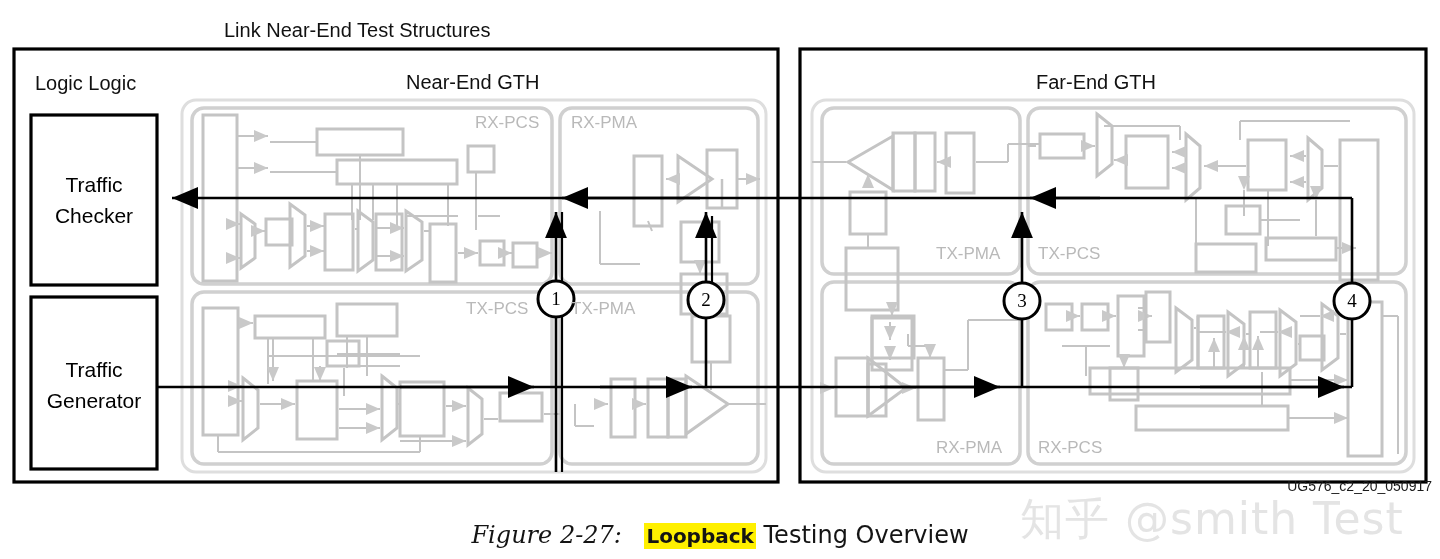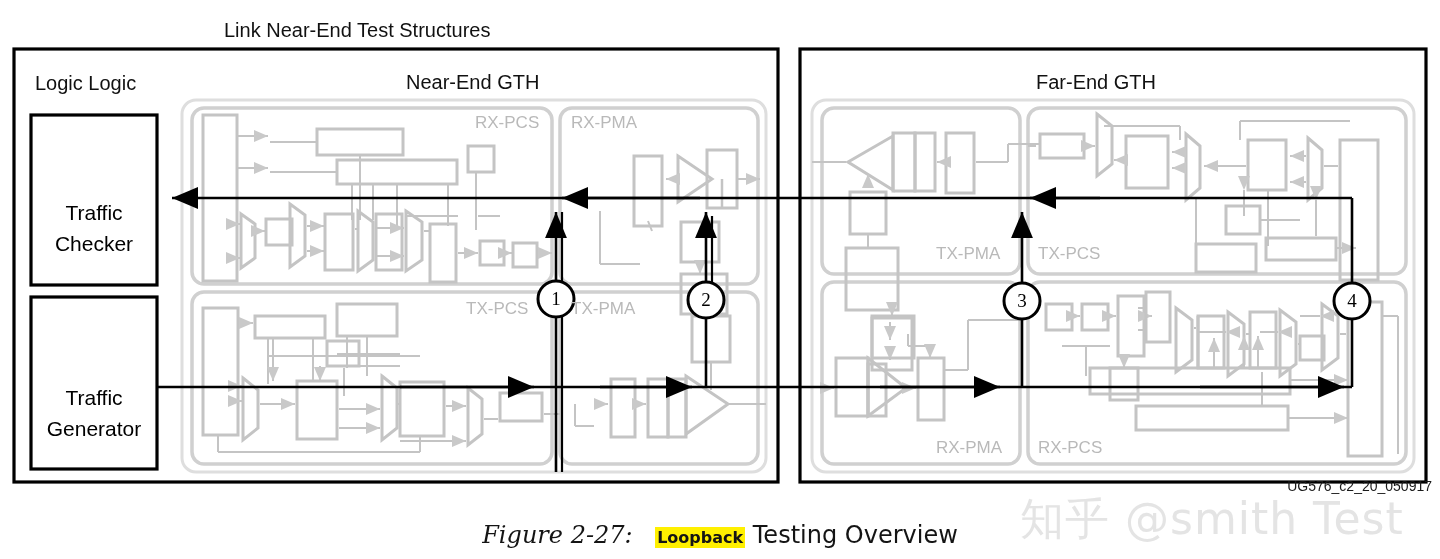--- a/index.html
+++ b/index.html
@@ -10,40 +10,39 @@
   }
   #stage{position:absolute;left:0;top:16px;width:1440px;height:401px;}
   svg{position:absolute;left:0;top:0;}
   .ttl{
     position:absolute;font-size:20px;color:#111;white-space:nowrap;
     font-family:"Liberation Sans", sans-serif;
   }
   .blk-lbl{
     position:absolute;text-align:center;font-size:21px;line-height:31px;color:#000;
     font-family:"Liberation Sans", sans-serif;
-    margin-top:28px;
   }
   .sub-lbl{
     position:absolute;font-size:17px;color:#b9b9b9;white-space:nowrap;
     font-family:"Liberation Sans", sans-serif;
   }
   .marker-num{
     position:absolute;font-size:19px;color:#000;text-align:center;
     font-family:"Liberation Serif", serif;
   }
   #caption{
     position:absolute;left:0;top:505;width:1440px;text-align:center;
     white-space:nowrap;
   }
   .cap-fig{
     font-family:"DejaVu Serif", serif;font-style:italic;font-weight:400;
     font-size:24px;color:#141414;
   }
   .cap-hl{
-    font-family:"DejaVu Sans", sans-serif;font-weight:bold;font-size:16px;
+    font-family:"DejaVu Sans", sans-serif;font-weight:bold;font-size:20px;
     background:#fff000;color:#141414;padding:1px 2px;
   }
   .cap-rest{
     font-family:"DejaVu Sans", sans-serif;font-weight:normal;font-size:24px;color:#141414;
   }
   #docid{
     position:absolute;right:8px;top:462px;font-size:14px;color:#1a1a1a;
     font-family:"Liberation Sans", sans-serif;white-space:nowrap;
   }
   #watermark{

